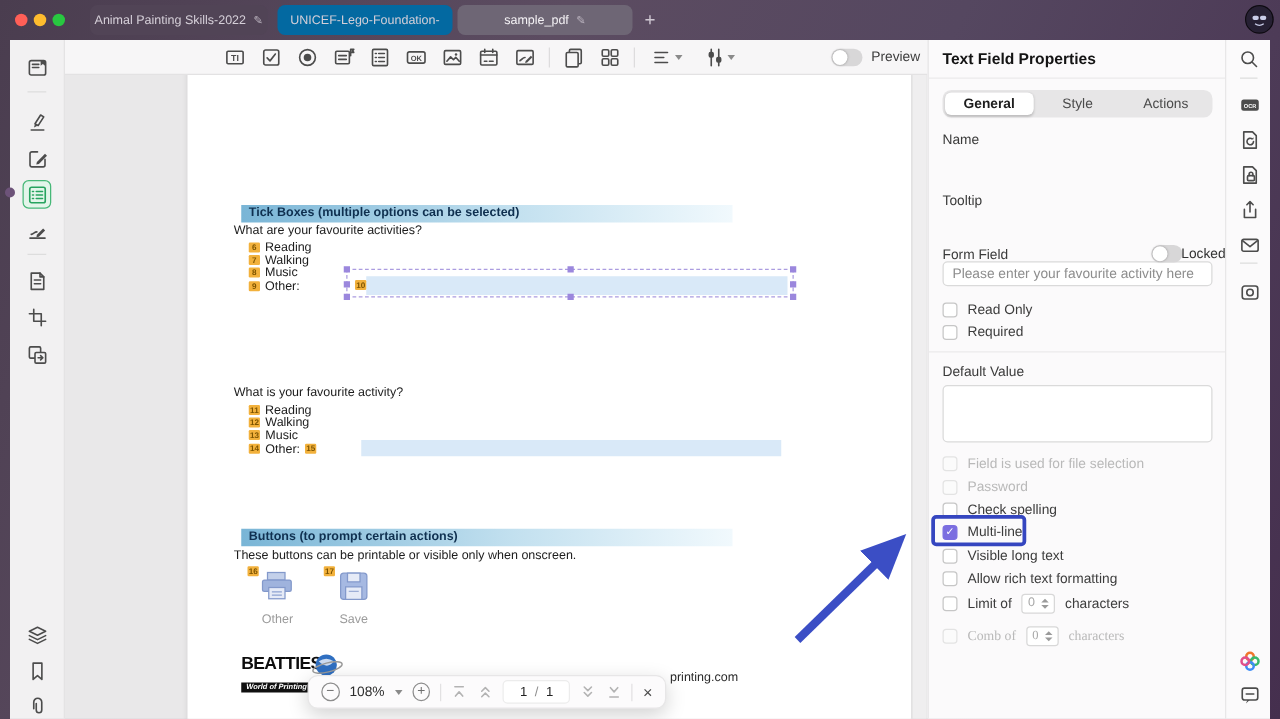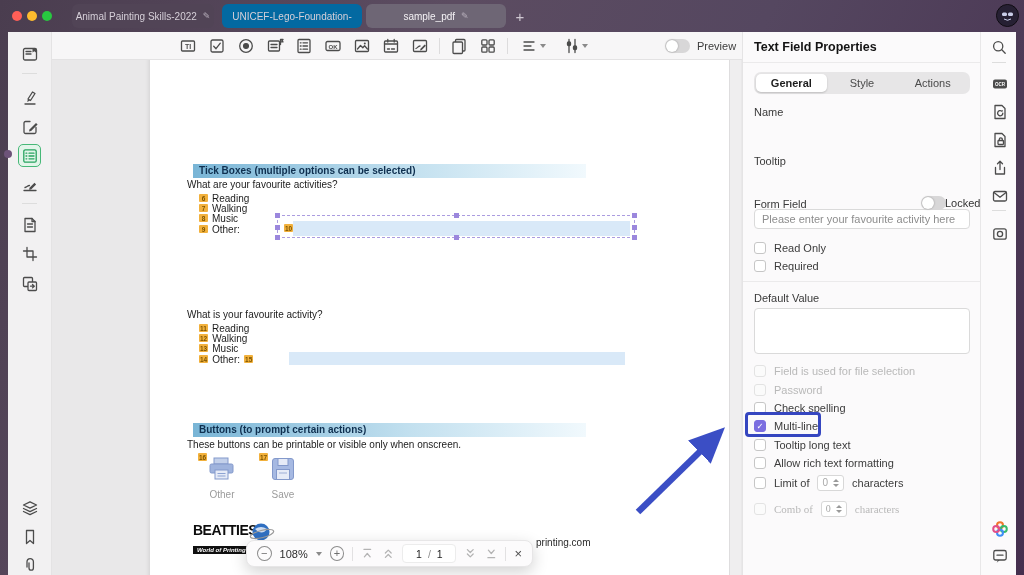--- a/index.html
+++ b/index.html
@@ -515,21 +515,21 @@
     </div>
 
     <div class="hilite"></div>
     <div class="chk on" style="top:387px;">
       <span class="box">✓</span>
       <span>Multi-line</span>
     </div>
 
     <div class="chk" style="top:406px;">
       <span class="box"></span>
-        <span>Tooltip long text</span>
+        <span>Visible long text</span>
     </div>
     <div class="chk" style="top:424px;">
       <span class="box"></span>
         <span>Allow rich text formatting</span>
     </div>
 
     <div class="chk" style="top:444px;">
       <span class="box"></span>
         <span>Limit of</span>
       <span class="stepper">

